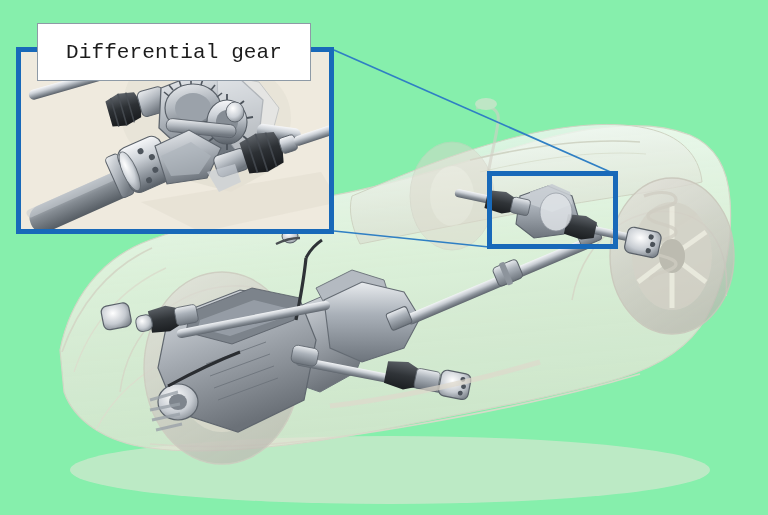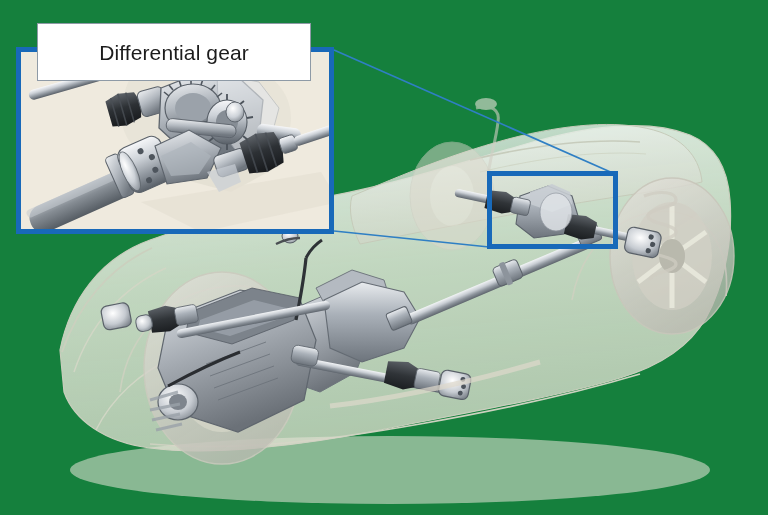--- a/index.html
+++ b/index.html
@@ -5,22 +5,22 @@
   html, body {
     margin: 0;
     padding: 0;
     background: #ffffff;
   }
   #stage {
     position: relative;
     width: 768px;
     height: 515px;
     overflow: hidden;
-    background: #15803d;
-    font-family: Liberation Sans, sans-serif;
+    background: #86efac;
+    font-family: Liberation Mono, monospace;
   }
 
   
   .illus { position: absolute; inset: 0; }
 
   
   .inset-frame {
     position: absolute;
     left: 16px;
     top: 47px;

